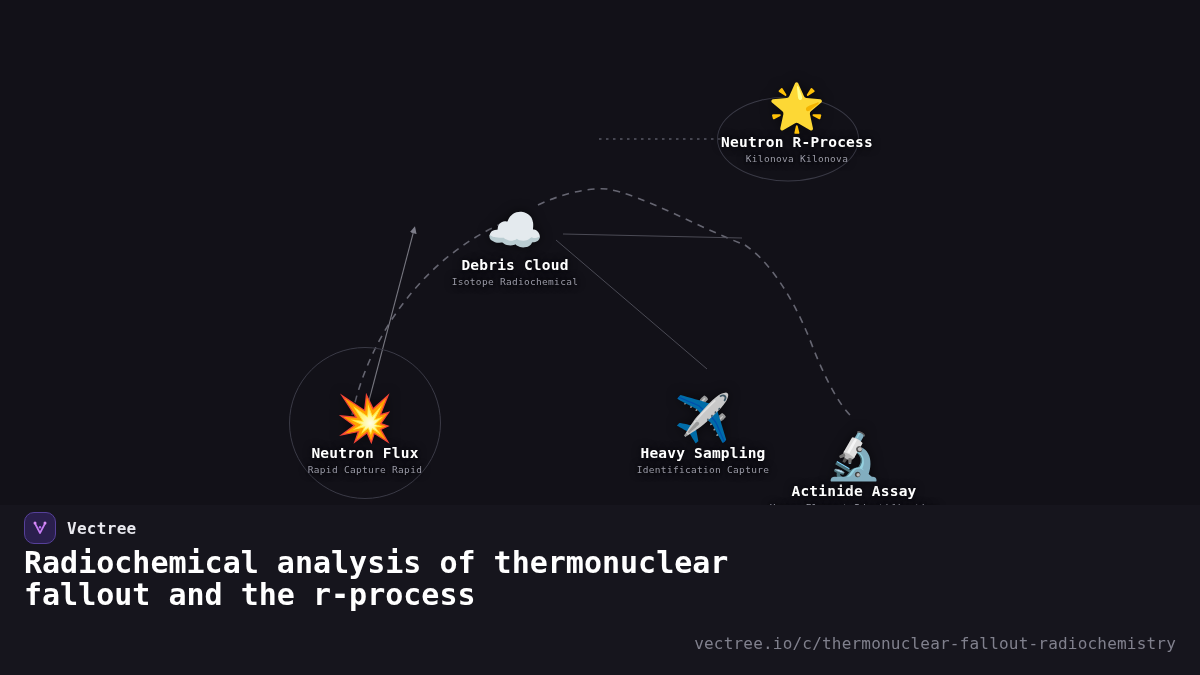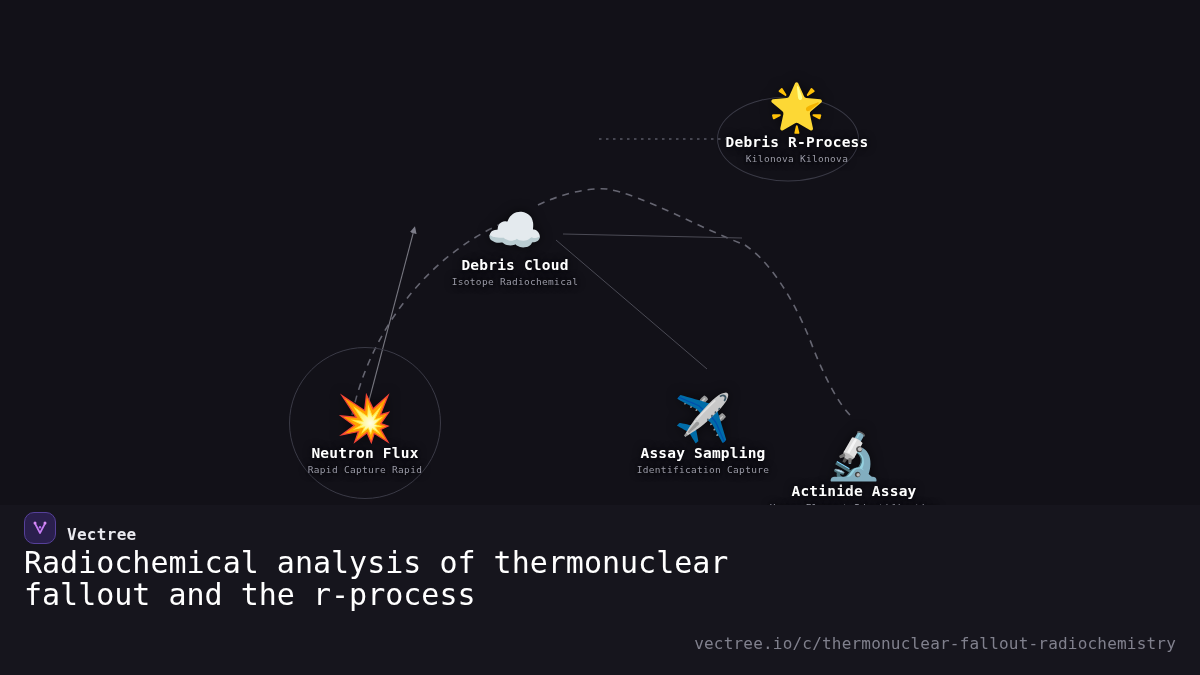--- a/index.html
+++ b/index.html
@@ -85,21 +85,21 @@
     width: 1200px;
     height: 170px;
     background: #16151d;
     box-sizing: border-box;
   }
   #brand-row {
     position: absolute;
     left: 24px;
     top: 7px;
     display: flex;
-    align-items: flex-end;
+    align-items: center;
     gap: 11px;
   }
   #brand-badge {
     width: 32px;
     height: 32px;
     border-radius: 10px;
     background: #2a1f4d;
     border: 1px solid #56409a;
     display: flex;
     align-items: center;
@@ -112,21 +112,21 @@
     font-size: 16px;
     color: #e9e9ef;
     letter-spacing: 0.3px;
   }
   #page-title {
     position: absolute;
     left: 24px;
     top: 42px;
     width: 720px;
     font-family: "DejaVu Sans Mono", "Liberation Mono", monospace;
-    font-weight: normal;
+    font-weight: bold;
     font-size: 30px;
     line-height: 32px;
     color: #ffffff;
     letter-spacing: 0px;
   }
   #page-url {
     position: absolute;
     right: 24px;
     bottom: 22px;
     font-family: "DejaVu Sans Mono", "Liberation Mono", monospace;
@@ -159,39 +159,39 @@
         </g>
     </svg>
 
     <div id="node-shapes">
         <div class="node-shape" style="left: 788px; top: 139px; width: 140px; height: 83px; border-color: rgb(58, 58, 70);"></div>
         <div class="node-shape" style="left: 365px; top: 423px; width: 150px; height: 150px; border-color: rgb(58, 58, 70);"></div>
       </div>
 
     <div class="node" style="left:797px; top:123px;">
       <span class="node-emoji">🌟</span>
-      <span class="node-label">Debris R-Process</span>
+      <span class="node-label">Neutron R-Process</span>
       <span class="node-sub">Kilonova Kilonova</span>
     </div>
 
     <div class="node" style="left:515px; top:246px;">
       <span class="node-emoji">☁️</span>
       <span class="node-label">Debris Cloud</span>
       <span class="node-sub">Isotope Radiochemical</span>
     </div>
 
     <div class="node" style="left:365px; top:434px;">
       <span class="node-emoji">💥</span>
       <span class="node-label">Neutron Flux</span>
       <span class="node-sub">Rapid Capture Rapid</span>
     </div>
 
     <div class="node" style="left:703px; top:434px;">
       <span class="node-emoji">✈️</span>
-      <span class="node-label">Assay Sampling</span>
+      <span class="node-label">Heavy Sampling</span>
       <span class="node-sub">Identification Capture</span>
     </div>
 
     <div class="node" style="left:854px; top:472px;">
       <span class="node-emoji">🔬</span>
       <span class="node-label">Actinide Assay</span>
       <span class="node-sub">Heavy Element Identification</span>
     </div>
 
   </div>

